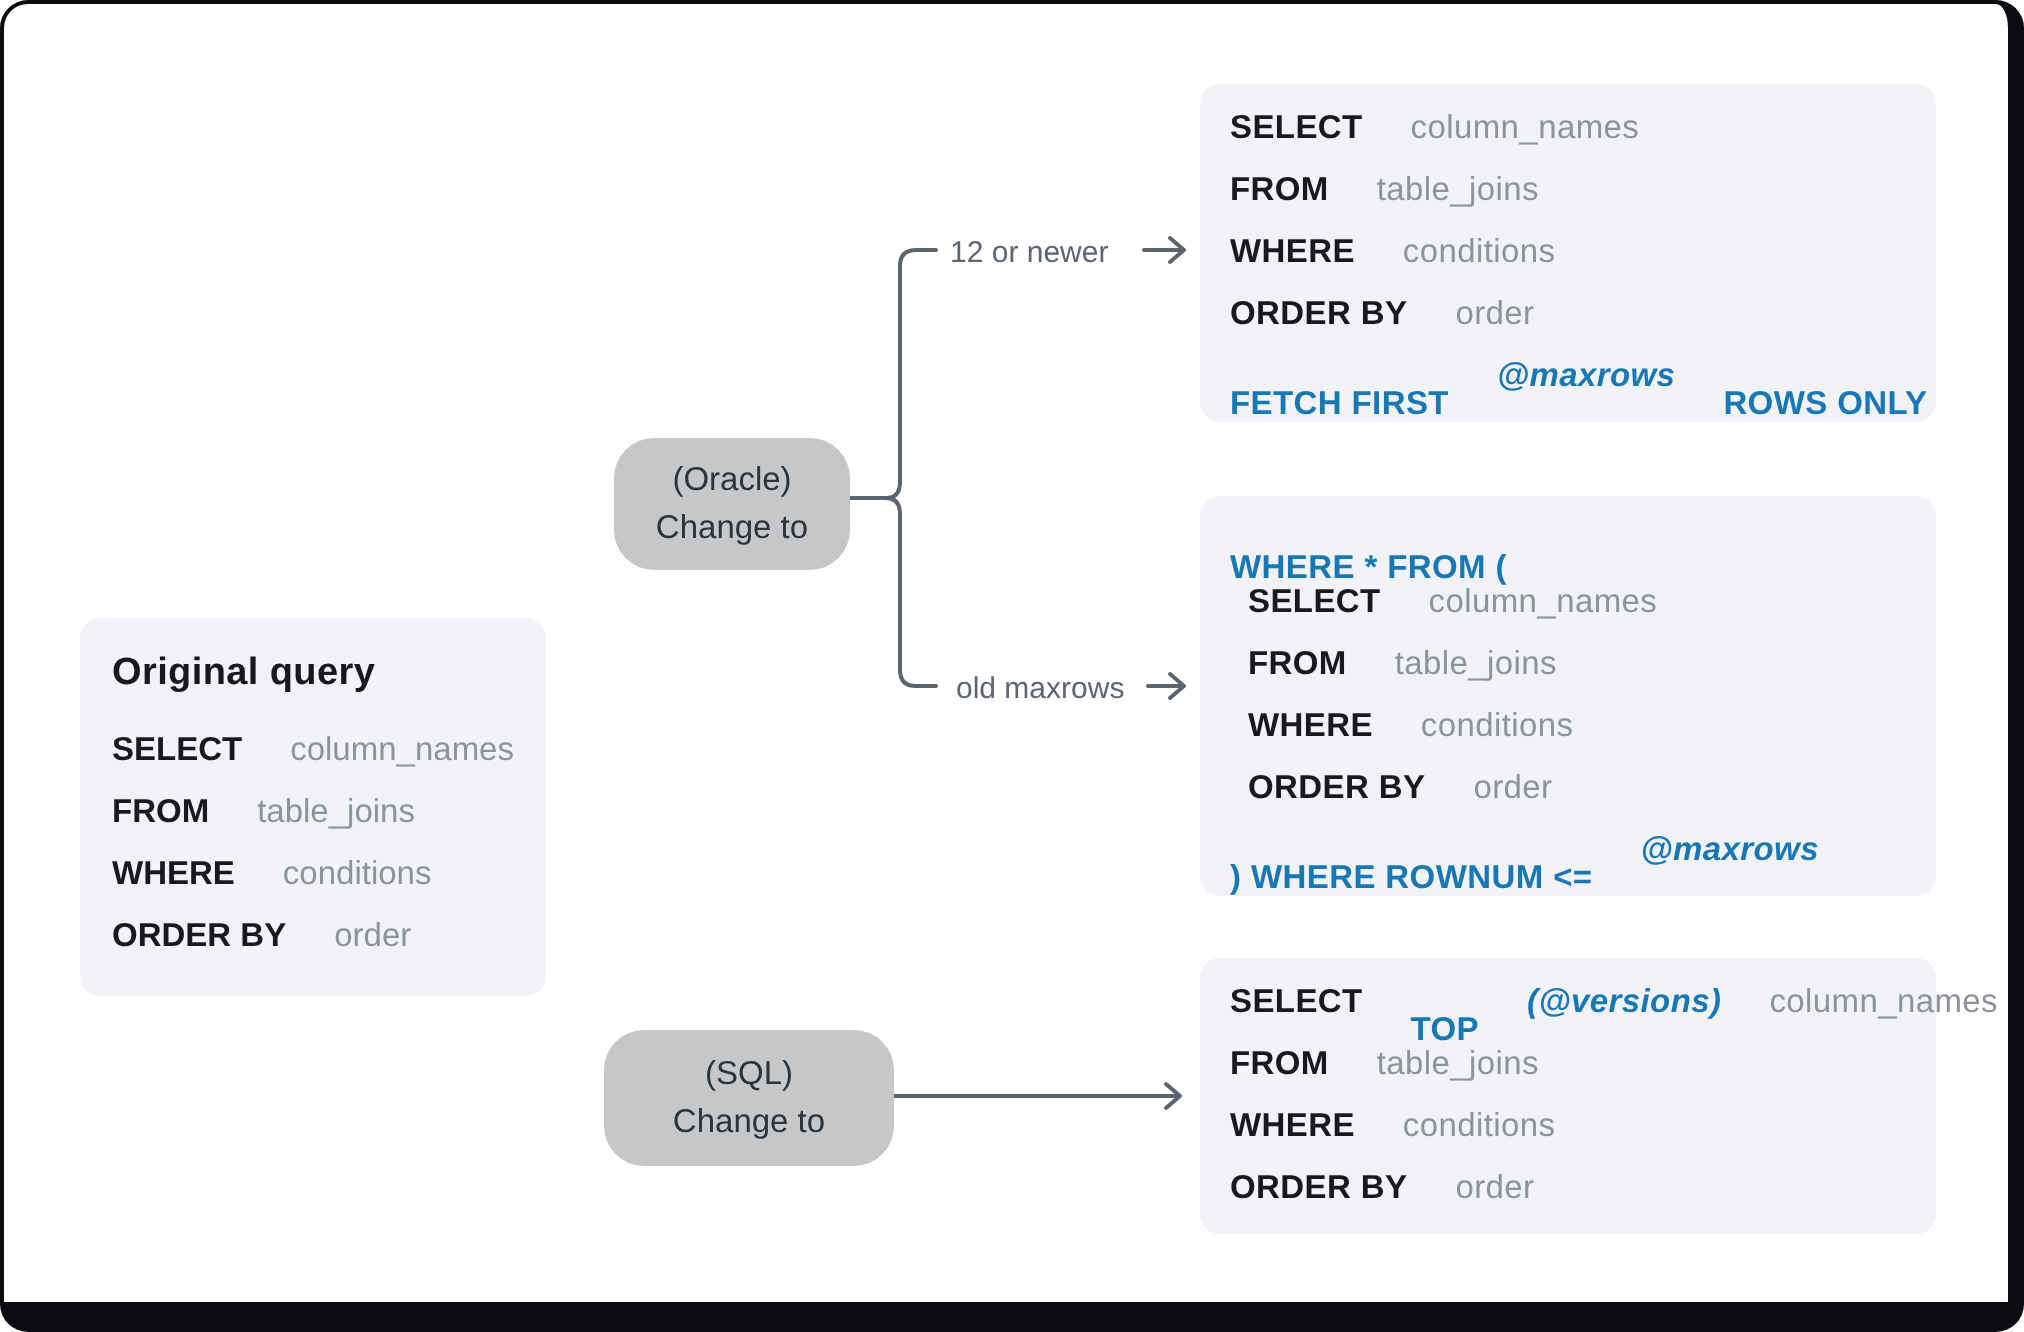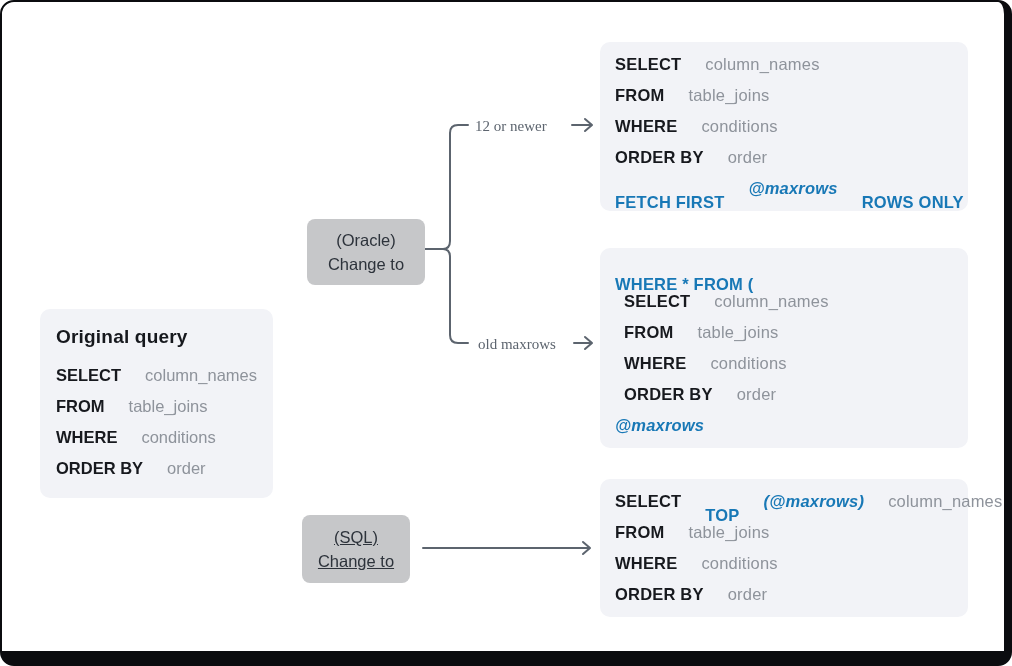--- a/index.html
+++ b/index.html
@@ -53,34 +53,33 @@
     font-size:16.5px;
   }
   .original-title{
     font-size:19px;font-weight:700;color:#16181d;
     line-height:26px;margin:2px 0 10px 0;letter-spacing:0.2px;
   }
 
   .node{
     position:absolute;
     background:var(--node_bg);
-    border-radius:8px;
+    border-radius:20px;
     color:var(--node_text);
     font-size:16.5px;line-height:24px;
     display:flex;flex-direction:column;align-items:center;justify-content:center;
     text-align:center;
   }
   .node-oracle{left:305px;top:217px;width:118px;height:66px;}
-  .node-sql{left:300px;top:513px;width:108px;height:68px;text-decoration:underline;}
+  .node-sql{left:300px;top:513px;width:145px;height:68px;}
 
   .branch-label{
     position:absolute;
     font-size:15px;color:#5d656f;
     white-space:nowrap;
-    font-family:Liberation Serif, serif;
   }
   .label-new{left:473px;top:116px;}
   .label-old{left:476px;top:334px;}
 </style>
 </head>
 <body>
 
 <div class="frame">
   <div class="canvas">
 
@@ -175,29 +174,30 @@
         </div>
         <div class="code-line indent">
           <span class="seg-kw">WHERE</span>
           <span class="seg-param">conditions</span>
         </div>
         <div class="code-line indent">
           <span class="seg-kw">ORDER BY</span>
           <span class="seg-param">order</span>
         </div>
         <div class="code-line">
+          <span class="seg-blue">) WHERE ROWNUM &lt;=</span>
           <span class="seg-blueit">@maxrows</span>
         </div>
       </div>
 
     <div class="code-box" style="left:598px;top:477px;width:368px;box-sizing:border-box;">
         <div class="code-line">
           <span class="seg-kw">SELECT</span>
           <span class="seg-blue">TOP</span>
-          <span class="seg-blueit">(@maxrows)</span>
+          <span class="seg-blueit">(@versions)</span>
           <span class="seg-param">column_names</span>
         </div>
         <div class="code-line">
           <span class="seg-kw">FROM</span>
           <span class="seg-param">table_joins</span>
         </div>
         <div class="code-line">
           <span class="seg-kw">WHERE</span>
           <span class="seg-param">conditions</span>
         </div>

